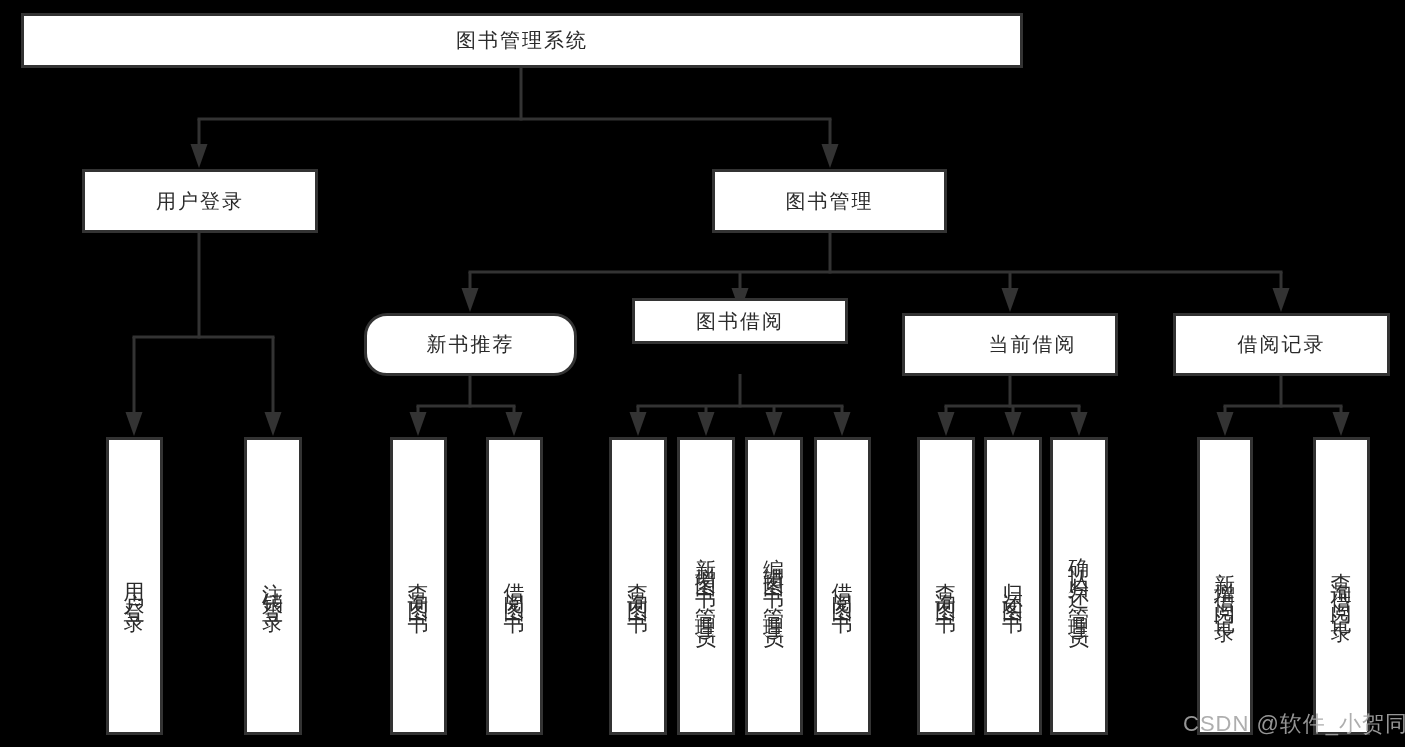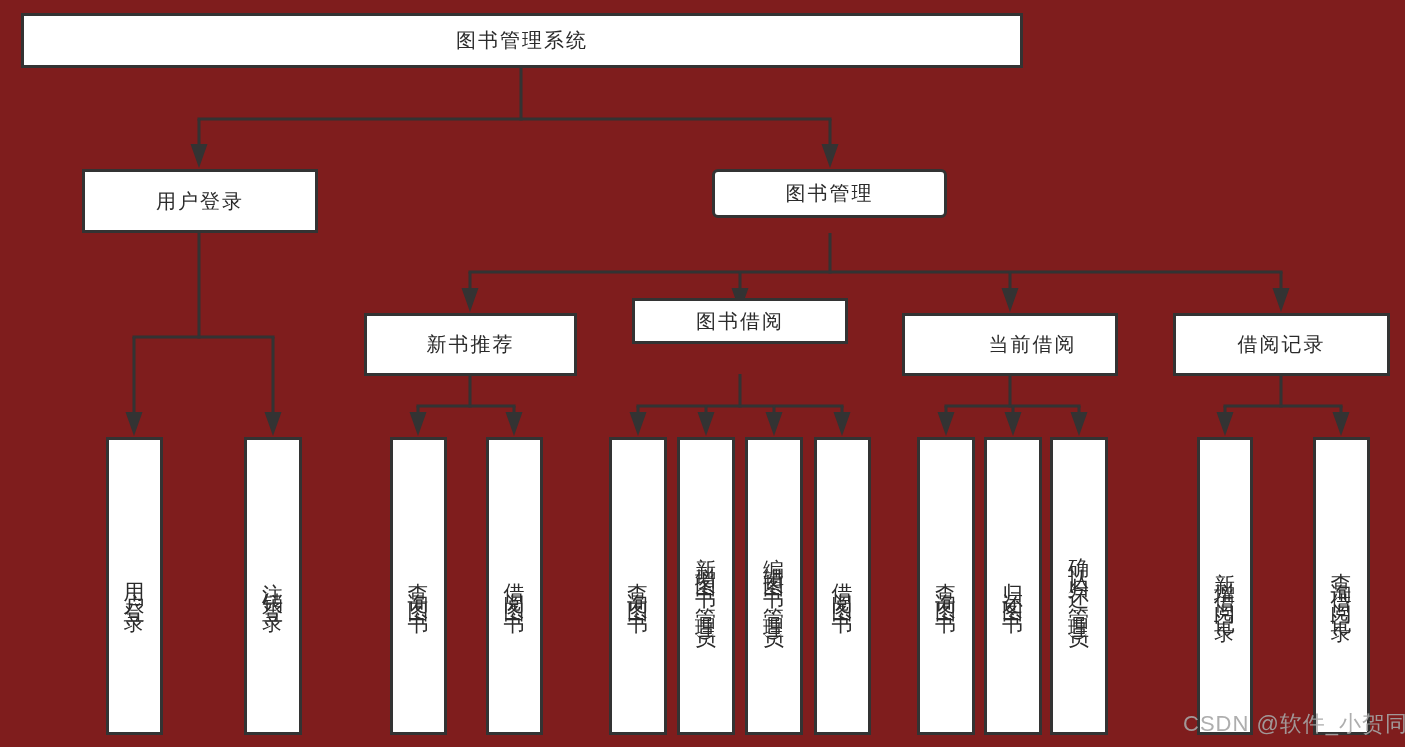--- a/index.html
+++ b/index.html
@@ -1,21 +1,21 @@
 <!DOCTYPE html>
 <html><head>
 <meta charset="utf-8">
 <style>
   * { margin: 0; padding: 0; box-sizing: border-box; }
   html, body { background: #ffffff; }
   #canvas {
     position: relative;
     width: 1405px;
     height: 747px;
-    background: #7f1d1d;
+    background: #000000;
     font-family: "Liberation Sans", "DejaVu Sans", sans-serif;
     overflow: hidden;
   }
   #connectors {
     position: absolute;
     left: 0; top: 0;
     width: 1405px; height: 747px;
     z-index: 0;
   }
   .node {
@@ -40,23 +40,23 @@
     font-size: 21px;
     line-height: 1;
     letter-spacing: 10px;
     color: #2b2b2b;
     white-space: nowrap;
   }
   
   .n-root   { left: 21px;  top: 13px;  width: 1002px; height: 55px; }
   
   .n-login  { left: 82px;  top: 169px; width: 236px; height: 64px; }
-  .n-mgmt   { left: 712px; top: 169px; width: 235px; height: 49px; border-radius: 6px; }
-  
-  .n-newbk  { left: 364px; top: 313px; width: 213px; height: 63px; }
+  .n-mgmt   { left: 712px; top: 169px; width: 235px; height: 64px; }
+  
+  .n-newbk  { left: 364px; top: 313px; width: 213px; height: 63px; border-radius: 23px; }
   .n-borrow { left: 632px; top: 298px; width: 216px; height: 46px; }
   .n-curr   { left: 902px; top: 313px; width: 216px; height: 63px; padding-left: 45px; }
   .n-record { left: 1173px;top: 313px; width: 217px; height: 63px; font-family: Liberation Mono, monospace; }
   
   .leaf { top: 437px; height: 298px; }
   .lf-0  { left: 106px;  width: 57px; }
   .lf-1  { left: 244px;  width: 58px; }
   .lf-2  { left: 390px;  width: 57px; }
   .lf-3  { left: 486px;  width: 57px; }
   .lf-4  { left: 609px;  width: 58px; }

